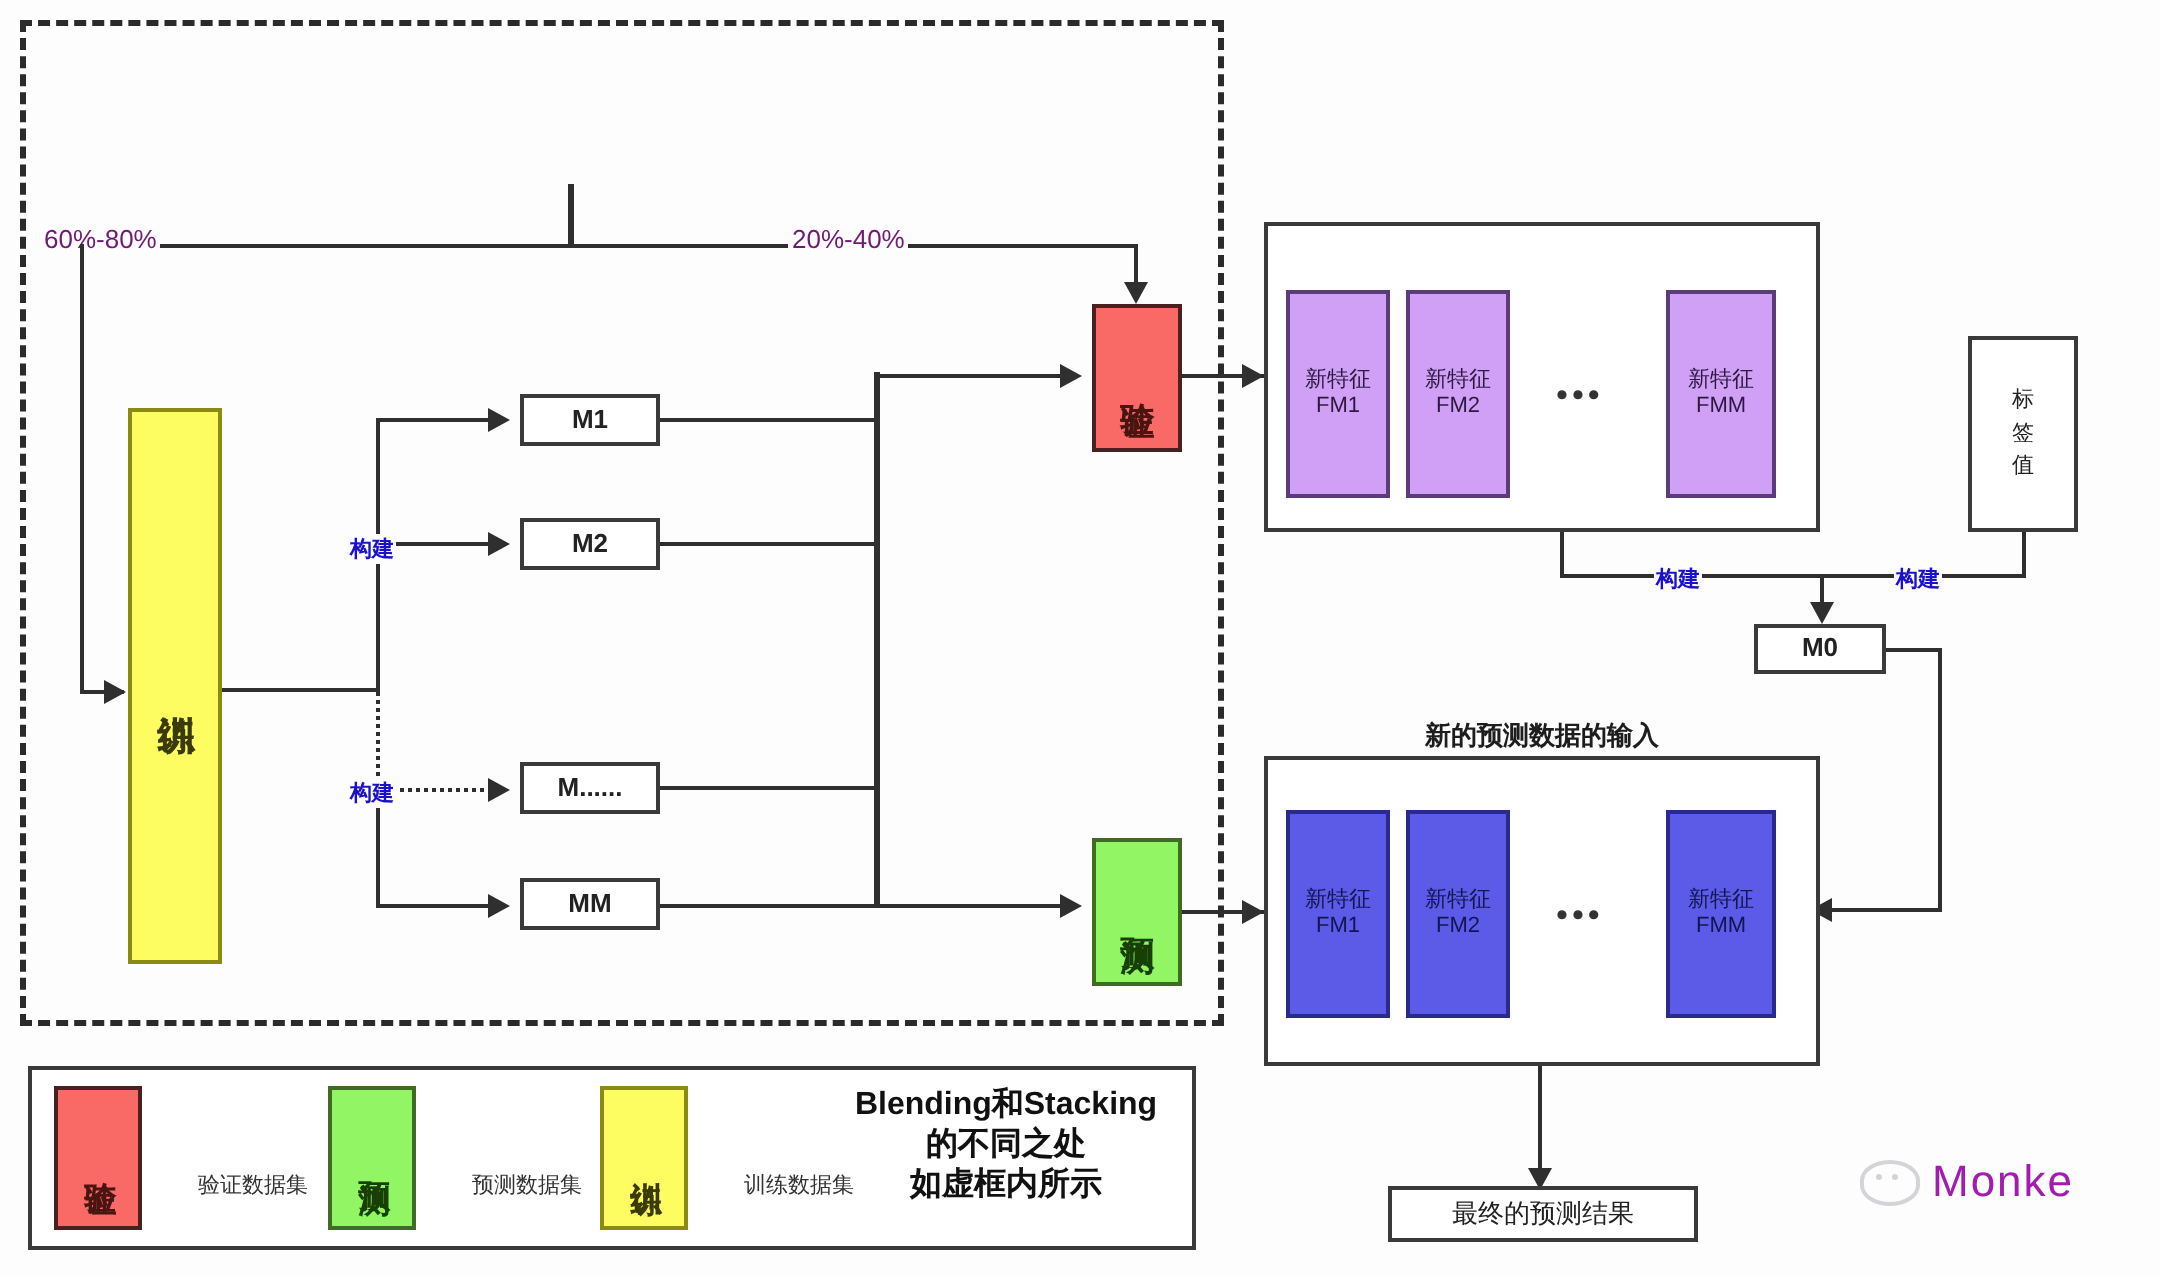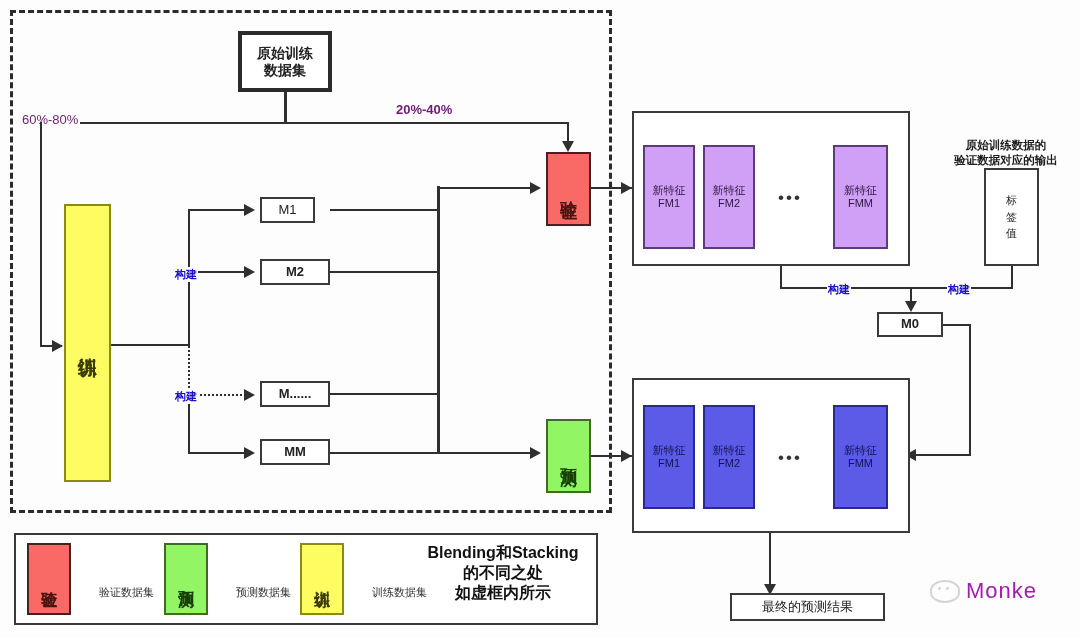--- a/index.html
+++ b/index.html
@@ -103,34 +103,30 @@
   .wechat:before{left:6px;}
   .wechat:after{left:14px;}
 </style>
 </head>
 <body>
 
 <div id="stage">
 
   <div class="dashed-region" style="left:10px;top:10px;width:602px;height:503px;"></div>
 
-  <div class="box thick" style="left:238px;top:31px;width:94px;height:61px;font-size:14px;">
-    <span style="white-space:pre-line;">原始训练
-数据集</span>
-  </div>
 
   <div class="vline thickb" style="left:284px;top:92px;height:31px;"></div>
 
   <div class="hline" style="left:40px;top:122px;width:528px;"></div>
 
   <div class="lbl lbl-pct" style="left:20px;top:112px;background:#fdfdfd;padding:0 2px;">
     <span>60%-80%</span>
   </div>
 
-  <div class="lbl lbl-pct" style="left:394px;top:102px;background:#fdfdfd;padding:0 2px;font-weight:bold;">
+  <div class="lbl lbl-pct" style="left:394px;top:112px;background:#fdfdfd;padding:0 2px;">
     <span>20%-40%</span>
   </div>
 
   <div class="vline" style="left:40px;top:122px;height:224px;"></div>
   <div class="hline" style="left:40px;top:345px;width:22px;"></div>
   <div class="arr arr-r" style="left:52px;top:340px;"></div>
 
   <div class="vline" style="left:567px;top:122px;height:23px;"></div>
   <div class="arr arr-d" style="left:562px;top:141px;"></div>
 
@@ -158,21 +154,21 @@
   <div class="hline" style="left:188px;top:452px;width:58px;"></div>
   <div class="arr arr-r" style="left:244px;top:447px;"></div>
 
   <div class="lbl lbl-build" style="left:174px;top:267px;">
     <span>构建</span>
   </div>
   <div class="lbl lbl-build" style="left:174px;top:389px;">
     <span>构建</span>
   </div>
 
-  <div class="box thin" style="left:260px;top:197px;width:55px;height:26px;font-size:13px;font-weight:normal;">
+  <div class="box thin" style="left:260px;top:197px;width:70px;height:26px;font-size:13px;font-weight:bold;">
     <span>M1</span>
   </div>
   <div class="box thin" style="left:260px;top:259px;width:70px;height:26px;font-size:13px;font-weight:bold;">
     <span>M2</span>
   </div>
   <div class="box thin" style="left:260px;top:381px;width:70px;height:26px;font-size:13px;font-weight:bold;">
     <span>M......</span>
   </div>
   <div class="box thin" style="left:260px;top:439px;width:70px;height:26px;font-size:13px;font-weight:bold;">
     <span>MM</span>
@@ -222,24 +218,20 @@
   <div class="lbl" style="left:778px;top:188px;font-size:17px;letter-spacing:2px;color:#333;">
     <span>•••</span>
   </div>
   <div class="box feat-purple" style="left:833px;top:145px;width:55px;height:104px;font-size:11px;">
     <span>
       <span>新特征</span><br>
       <span>FMM</span>
     </span>
   </div>
 
-  <div class="panel-title" style="left:933px;top:122px;width:146px;font-size:11.5px;line-height:1.35;white-space:pre-line;">
-    <span style="white-space:pre-line;">原始训练数据的
-验证数据对应的输出</span>
-  </div>
   <div class="box thin" style="left:984px;top:168px;width:55px;height:98px;font-size:11px;">
     <span style="white-space:pre-line;line-height:1.5;">标
 签
 值</span>
   </div>
 
   <div class="vline" style="left:780px;top:266px;height:22px;"></div>
   <div class="hline" style="left:780px;top:287px;width:130px;"></div>
   <div class="lbl lbl-build" style="left:827px;top:282px;">
     <span>构建</span>
@@ -256,20 +248,23 @@
 
   <div class="box thin" style="left:877px;top:312px;width:66px;height:25px;font-size:13px;font-weight:bold;">
     <span>M0</span>
   </div>
 
   <div class="hline" style="left:943px;top:324px;width:28px;"></div>
   <div class="vline" style="left:969px;top:324px;height:131px;"></div>
   <div class="hline" style="left:916px;top:454px;width:55px;"></div>
   <div class="arr arr-l" style="left:905px;top:449px;"></div>
 
+  <div class="panel-title" style="left:632px;top:359px;width:278px;font-size:13px;">
+    <span>新的预测数据的输入</span>
+  </div>
   <div class="panel" style="left:632px;top:378px;width:278px;height:155px;"></div>
 
   <div class="box feat-blue" style="left:643px;top:405px;width:52px;height:104px;font-size:11px;">
     <span>
       <span>新特征</span><br>
       <span>FM1</span>
     </span>
   </div>
   <div class="box feat-blue" style="left:703px;top:405px;width:52px;height:104px;font-size:11px;">
     <span>
@@ -282,21 +277,21 @@
   </div>
   <div class="box feat-blue" style="left:833px;top:405px;width:55px;height:104px;font-size:11px;">
     <span>
       <span>新特征</span><br>
       <span>FMM</span>
     </span>
   </div>
 
   <div class="vline" style="left:769px;top:533px;height:55px;"></div>
   <div class="arr arr-d" style="left:764px;top:584px;"></div>
-  <div class="box thin" style="left:730px;top:593px;width:155px;height:28px;font-size:13px;">
+  <div class="box thin" style="left:694px;top:593px;width:155px;height:28px;font-size:13px;">
     <span>最终的预测结果</span>
   </div>
 
   <div class="legend" style="left:14px;top:533px;width:584px;height:92px;"></div>
 
   <div class="box validate" style="left:27px;top:543px;width:44px;height:72px;font-size:16px;">
     <span class="vtext">验证</span>
   </div>
   <div class="legend-cap" style="left:79px;top:585px;">
     <span>验证数据集</span>

